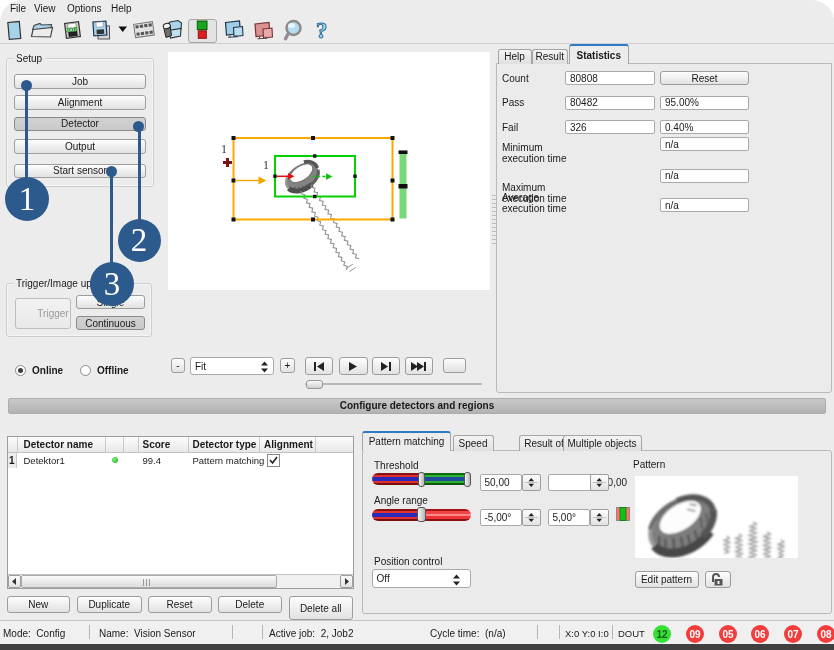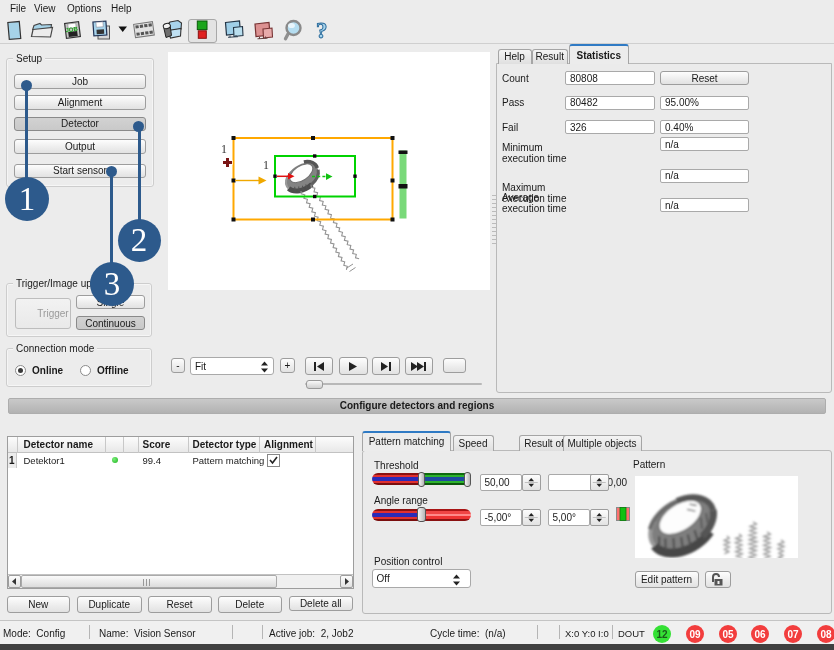--- a/index.html
+++ b/index.html
@@ -1,18 +1,18 @@
 <!DOCTYPE html>
 <html><head>
 <meta charset="utf-8">
 <style>
 * { margin:0; padding:0; box-sizing:border-box; }
 html,body { width:834px; height:650px; overflow:hidden; }
 #app { position:relative; width:834px; height:650px; background:#ececec;
-  font-family:"Liberation Sans", sans-serif; font-size:10px; color:#1a1a1a; }
+  font-family:"Liberation Sans", sans-serif; font-size:10px; color:#1a1a1a;border-radius:22px; }
 .abs { position:absolute; }
 .btn { position:absolute; background:linear-gradient(#fdfdfd,#ececec 60%,#e2e2e2);
   border:1px solid #9d9d9d; border-radius:3px; font-size:10px; color:#1a1a1a;
   display:flex; align-items:center; justify-content:center; }
 .btn.pressed { background:linear-gradient(#d2d2d2,#c9c9c9); border-color:#8a8a8a; }
 .btn.disabled { color:#9a9a9a; background:linear-gradient(#f2f2f2,#e9e9e9); border-color:#bdbdbd;padding-left:20px; }
 .gb { position:absolute; border:1px solid #cdcdcd; border-radius:3px; box-shadow:0 0 0 0.5px #fff inset; }
 .gb > b { position:absolute; top:-6px; left:6px; background:#ececec; padding:0 3px; font-weight:normal; font-size:10px; }
 .inp { position:absolute; background:#fff; border:1px solid #a9a9a9; border-radius:2px;
   font-size:10px; padding-left:4px; display:flex; align-items:center; }
@@ -111,23 +111,20 @@
   <div class="btn" style="left:14px;top:138.5px;width:132px;height:15px;">Output</div>
   <div class="btn" style="left:14px;top:163.5px;width:132px;height:14.5px;">Start sensor</div>
 
   <div class="gb" style="left:6px;top:283px;width:146px;height:54px;">
       <b>Trigger/Image update</b>
     </div>
   <div class="btn disabled" style="left:15px;top:298px;width:56px;height:31px;">Trigger</div>
   <div class="btn" style="left:76px;top:295px;width:69px;height:14px;">Single</div>
   <div class="btn pressed" style="left:76px;top:316px;width:69px;height:14px;">Continuous</div>
 
-  <div class="gb" style="left:6px;top:348px;width:146px;height:39px;">
-      <b>Connection mode</b>
-    </div>
   <div class="abs" style="left:15px;top:365px;width:11px;height:11px;border-radius:50%;background:#fff;border:1px solid #8a8a8a;"></div>
   <div class="abs" style="left:18px;top:368px;width:5px;height:5px;border-radius:50%;background:#3a3a3a;"></div>
   <span class="lbl" style="left:32px;top:365px;font-weight:bold;">Online</span>
   <div class="abs" style="left:80px;top:365px;width:11px;height:11px;border-radius:50%;background:#fff;border:1px solid #8a8a8a;"></div>
   <span class="lbl" style="left:97px;top:365px;font-weight:bold;">Offline</span>
 
   <div class="abs" style="left:168px;top:52px;width:322px;height:238px;background:#fff;"></div>
   <svg class="abs" style="left:168px;top:52px;" width="322" height="238" viewBox="168 52 322 238">
 
     <defs>
@@ -300,21 +297,21 @@
       </svg>
   </div>
   <div class="abs" style="left:21px;top:575px;width:256px;height:13px;background:linear-gradient(#fafafa,#dcdcdc);border:1px solid #aaa;border-radius:2px;">
     <div style="position:absolute;left:124px;top:3px;width:1px;height:7px;background:#999;box-shadow:3px 0 0 #999,-3px 0 0 #999;"></div>
   </div>
 
   <div class="btn" style="left:6.5px;top:596px;width:63.5px;height:17px;">New</div>
   <div class="btn" style="left:77px;top:596px;width:64.5px;height:17px;">Duplicate</div>
   <div class="btn" style="left:147.5px;top:596px;width:64px;height:17px;">Reset</div>
   <div class="btn" style="left:218px;top:596px;width:63.5px;height:17px;">Delete</div>
-  <div class="btn" style="left:288.5px;top:596px;width:64.5px;height:15px;text-align:center;">Delete all</div>
+  <div class="btn" style="left:288.5px;top:596px;width:64.5px;height:24px;text-align:center;">Delete all</div>
 
   <div class="abs" style="left:362px;top:450px;width:470px;height:164px;background:#ebebeb;border:1px solid #b9b9b9;border-radius:3px;"></div>
   <div class="tab active" style="left:362px;top:430.5px;width:89px;height:20px;">Pattern matching</div>
   <div class="tab" style="left:452.5px;top:435px;width:41px;height:15.5px;">Speed</div>
   <div class="tab" style="left:494.5px;top:435px;width:67px;height:15.5px;margin-left:24px;">Result offset</div>
   <div class="tab" style="left:562.5px;top:435px;width:79px;height:15.5px;">Multiple objects</div>
 
   <span class="lbl" style="left:374px;top:460px;">Threshold</span>
 
   <div class="abs" style="left:371.5px;top:473px;width:99px;height:12px;border-radius:6px;overflow:hidden;">

